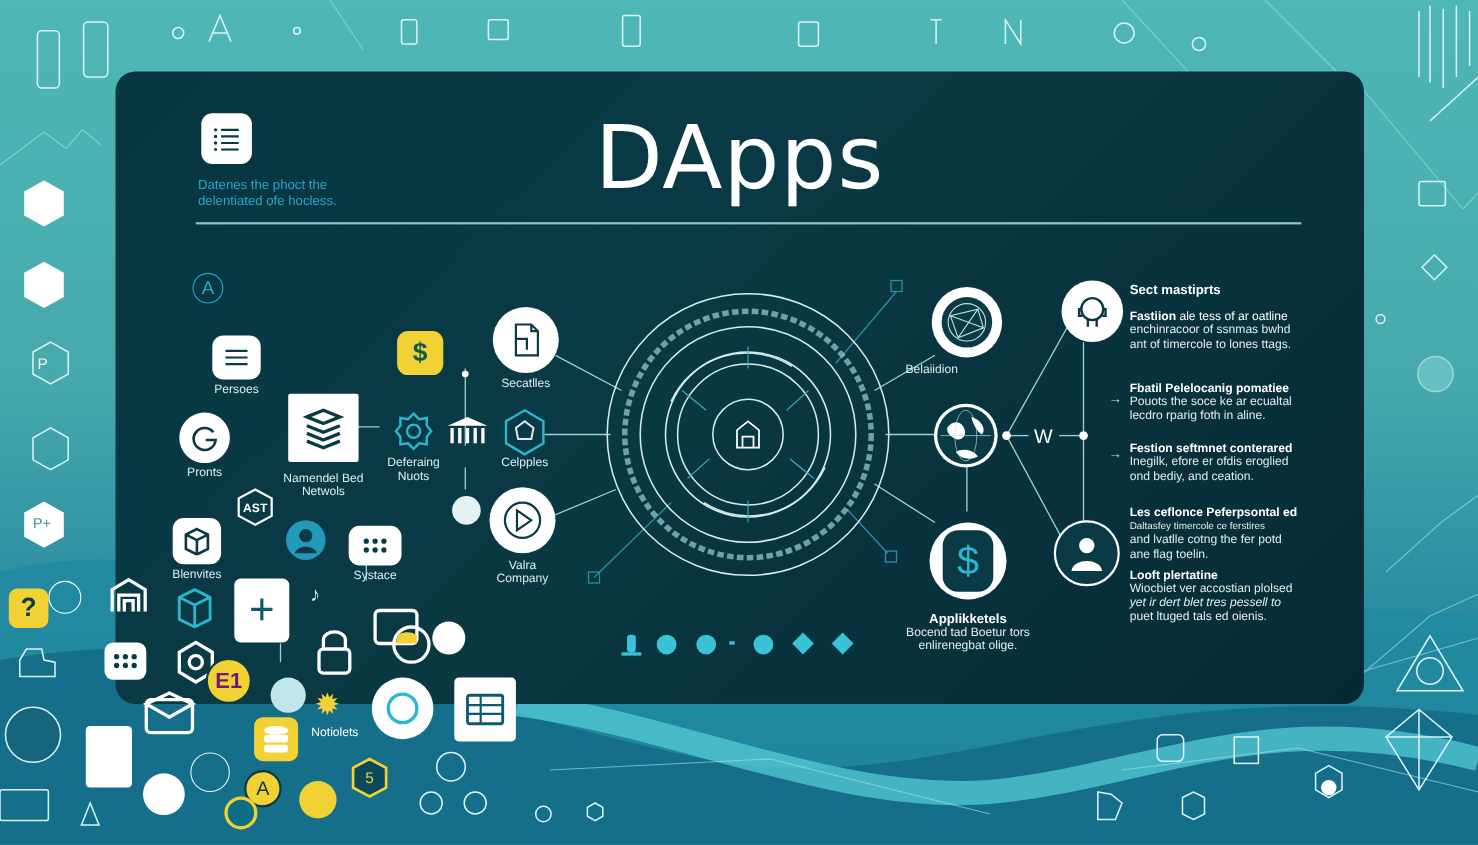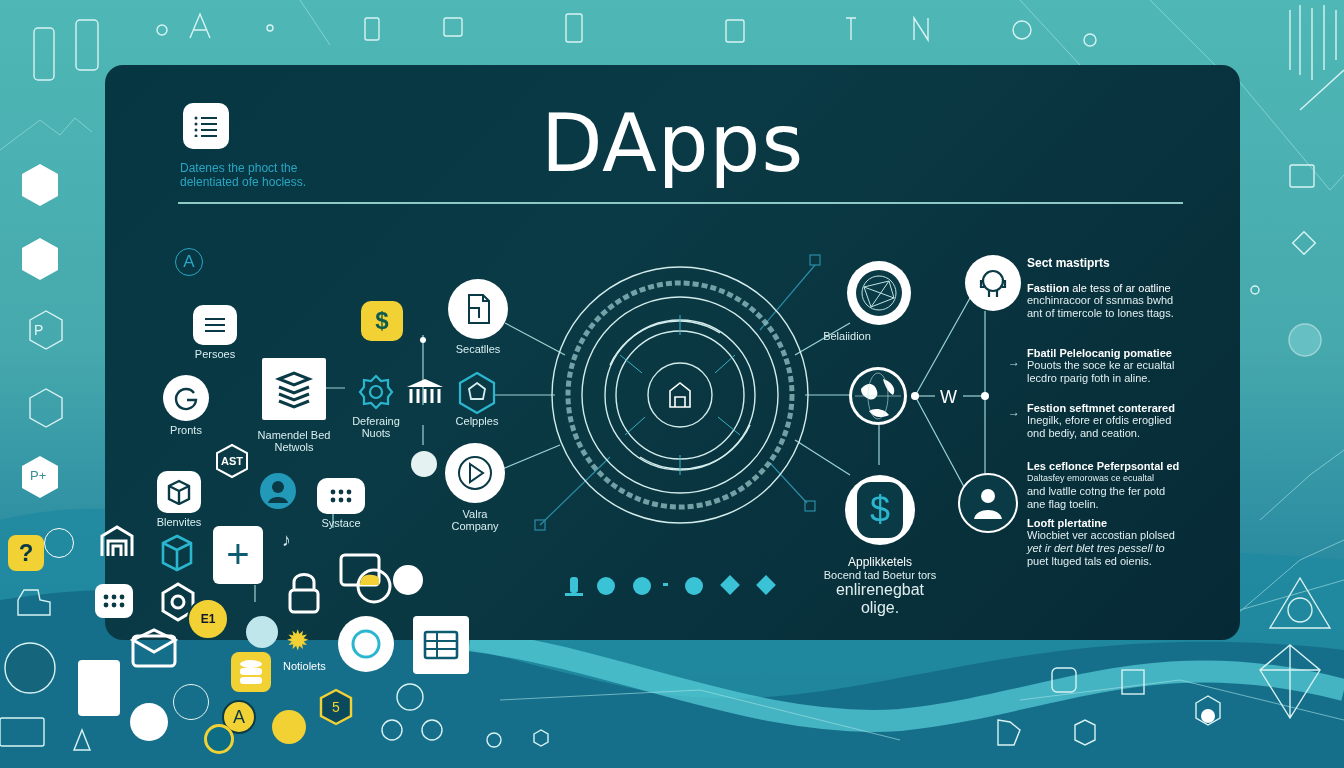--- a/index.html
+++ b/index.html
@@ -382,23 +382,23 @@
     <svg width="36" height="36" viewBox="0 0 36 36">
         <circle cx="18" cy="11" r="7" fill="#ffffff"></circle>
         <path d="M4 34 C 6 22, 30 22, 32 34 Z" fill="#ffffff"></path>
       </svg>
   </div>
 
   <div class="abs" style="left:903px;top:290px;color:#bfe3e5;font-size:12px;">→</div>
   <div class="abs" style="left:903px;top:340px;color:#bfe3e5;font-size:12px;">→</div>
 
   <div class="abs" style="left:715px;top:490px;width:120px;text-align:center;">
-    <div style="color:#ffffff;font-size:12px;font-weight:400;">Applikketels</div>
+    <div style="color:#ffffff;font-size:12px;font-weight:700;">Applikketels</div>
     <div style="color:#e1eef0;font-size:11px;">Bocend tad Boetur tors</div>
-    <div style="color:#e1eef0;font-size:16px;">enlirenegbat olige.</div>
+    <div style="color:#e1eef0;font-size:11px;">enlirenegbat olige.</div>
   </div>
 
   <div class="abs" style="left:458px;top:510px;width:220px;height:30px;">
     <div class="pager-dot" style="left:0;top:0;">
       <svg width="22" height="24">
           <rect x="7" y="2" width="8" height="16" rx="3" fill="#3ac3d6"></rect>
           <rect x="2" y="18" width="18" height="3" fill="#3ac3d6"></rect>
         </svg>
     </div>
     <div class="pager-dot" style="left:34px;top:2px;width:18px;height:18px;border-radius:50%;background:#3ac3d6;"></div>
@@ -421,21 +421,21 @@
     <div class="rbody" style="position:static;">Pouots the soce ke ar ecualtal</div>
     <div class="rbody" style="position:static;">lecdro rparig foth in aline.</div>
   </div>
   <div class="abs" style="left:922px;top:337px;width:190px;">
     <div class="rhead" style="position:static;font-size:11px;">Festion seftmnet conterared</div>
     <div class="rbody" style="position:static;">Inegilk, efore er ofdis eroglied</div>
     <div class="rbody" style="position:static;">ond bediy, and ceation.</div>
   </div>
   <div class="abs" style="left:922px;top:395px;width:190px;">
     <div class="rhead" style="position:static;font-size:11px;">Les ceflonce Peferpsontal ed</div>
-    <div class="rbody" style="position:static;font-size:9px;">Daltasfey emorowas ce ecualtal</div>
+    <div class="rbody" style="position:static;font-size:9px;">Daltasfey timercole ce ferstires</div>
     <div class="rbody" style="position:static;">and lvatlle cotng the fer potd</div>
     <div class="rbody" style="position:static;">ane flag toelin.</div>
   </div>
   <div class="abs" style="left:922px;top:452px;width:190px;">
     <div class="rhead" style="position:static;font-size:11px;">Looft plertatine</div>
     <div class="rbody" style="position:static;">Wiocbiet ver accostian plolsed</div>
     <div class="rbody" style="position:static;font-style:italic;">yet ir dert blet tres pessell to</div>
     <div class="rbody" style="position:static;">puet ltuged tals ed oienis.</div>
   </div>
 </div>
@@ -465,21 +465,21 @@
         <circle cx="27" cy="21" r="2.4"></circle>
       </g>
     </svg>
 </div>
 <div class="abs" style="left:160px;top:582px;">
   <svg width="36" height="40" viewBox="0 0 36 40">
       <path d="M18 2 L33 11 L33 29 L18 38 L3 29 L3 11 Z" stroke="#ffffff" stroke-width="3" fill="none"></path>
       <circle cx="18" cy="20" r="6" stroke="#ffffff" stroke-width="3" fill="none"></circle>
     </svg>
 </div>
-<div class="abs" style="left:187px;top:598px;width:42px;height:42px;border-radius:50%;background:#f2d134;border:2px solid #0a3a45;color:#0f172a;font-size:12px;font-weight:700;text-align:center;line-height:38px;">E1</div>
+<div class="abs" style="left:187px;top:598px;width:42px;height:42px;border-radius:50%;background:#f2d134;border:2px solid #0a3a45;color:#701a75;font-size:20px;font-weight:700;text-align:center;line-height:38px;">E1</div>
 <div class="abs" style="left:286px;top:570px;">
   <svg width="36" height="46" viewBox="0 0 36 46">
       <path d="M8 20 L8 12 C 8 2, 28 2, 28 12 L28 20" stroke="#ffffff" stroke-width="3" fill="none"></path>
       <rect x="4" y="20" width="28" height="22" rx="4" stroke="#ffffff" stroke-width="3" fill="none"></rect>
     </svg>
 </div>
 <div class="abs" style="left:338px;top:552px;">
   <svg width="56" height="54" viewBox="0 0 56 54">
       <rect x="3" y="3" width="38" height="30" rx="4" stroke="#ffffff" stroke-width="3" fill="none"></rect>
       <circle cx="36" cy="34" r="16" stroke="#ffffff" stroke-width="3" fill="none"></circle>

